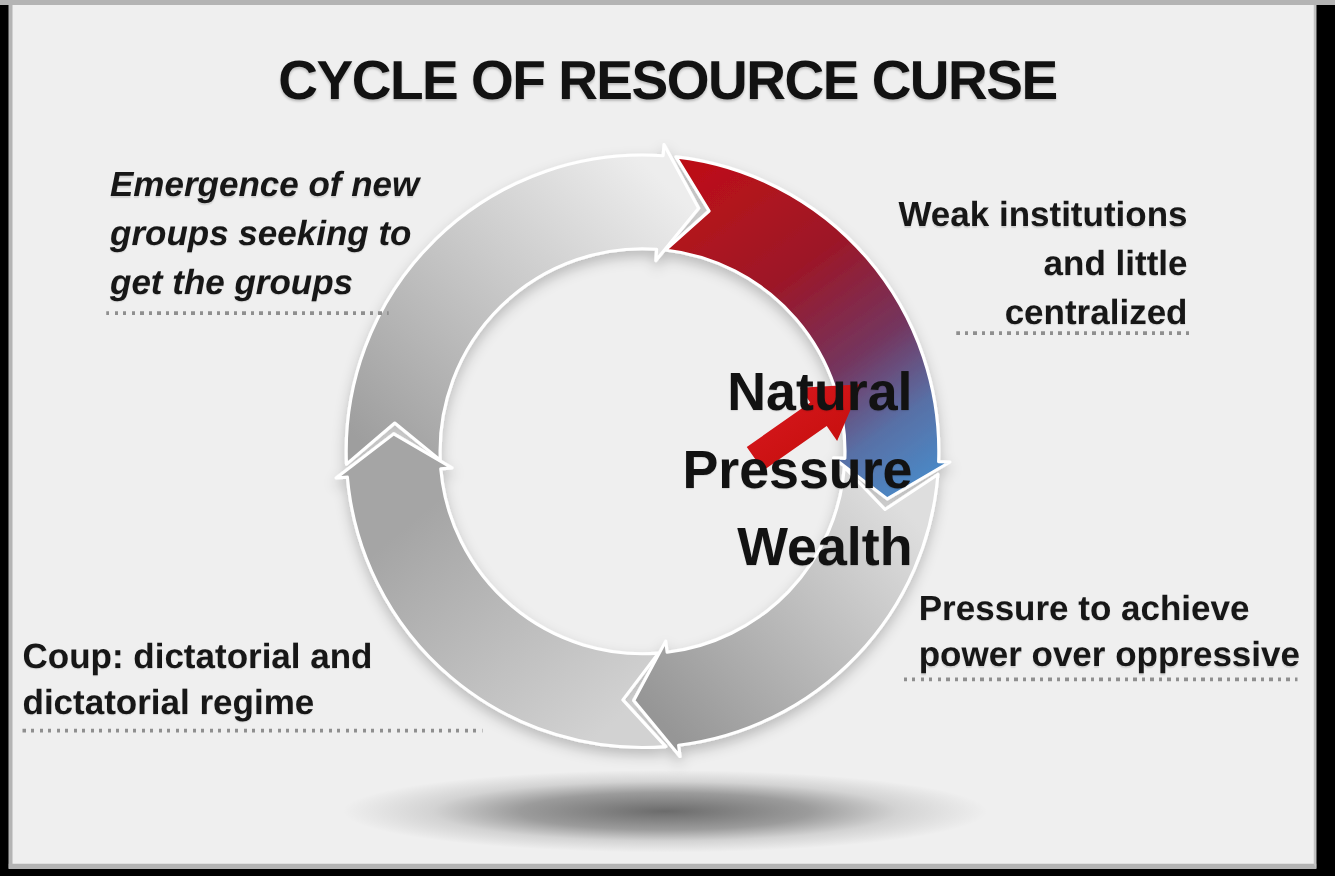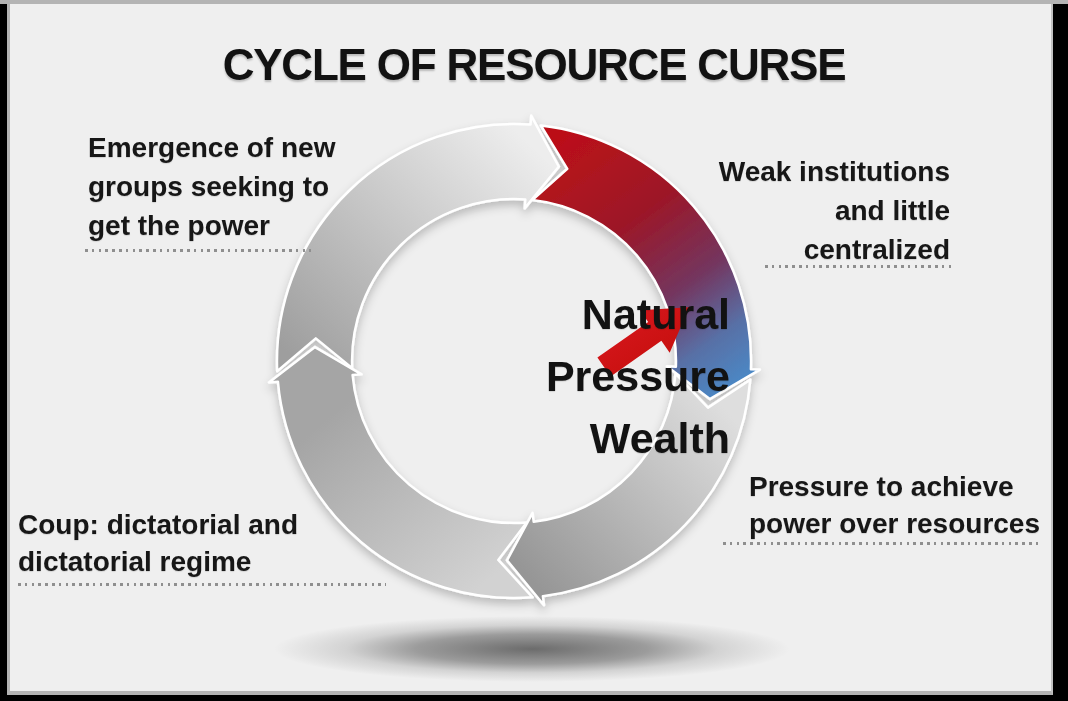--- a/index.html
+++ b/index.html
@@ -31,21 +31,21 @@
     white-space: nowrap;
     margin-top: 12px;
   }
 
   .lbl {
     position: absolute;
     font-size: 28px; font-weight: bold; color: #171717;
     text-shadow: 0 1px 1px rgba(0,0,0,0.12);
   }
   .lbl span { display: block; line-height: 39px; white-space: nowrap; }
-  .lbl.tl { left: 88px;  top: 128px; text-align: left; }
+  .lbl.tl { left: 88px;  top: 128px; text-align: left; font-style: italic; }
   .lbl.tr { right: 118px; top: 152px; text-align: right; }
   .lbl.br { right: 28px;  top: 468px; text-align: left; }
   .lbl.br span { line-height: 37px; }
   .lbl.bl { left: 18px;  top: 506px; text-align: left; }
   .lbl.bl span { line-height: 37px; }
 
   .dots {
     position: absolute; height: 3px;
     background-image: repeating-linear-gradient(to right, #8f8f8f 0 2.6px, transparent 2.6px 6.8px);
   }
@@ -122,34 +122,34 @@
 
   <div class="center-label">
     <span>Natural</span>
     <span>Pressure</span>
     <span>Wealth</span>
   </div>
 
   <div class="lbl tl">
     <span>Emergence of new</span>
     <span>groups seeking to</span>
-    <span>get the power</span>
+    <span>get the groups</span>
   </div>
   <div class="dots d-tl"></div>
 
   <div class="lbl tr">
     <span>Weak institutions</span>
     <span>and little</span>
     <span>centralized</span>
   </div>
   <div class="dots d-tr"></div>
 
   <div class="lbl br">
     <span>Pressure to achieve</span>
-    <span>power over resources</span>
+    <span>power over oppressive</span>
   </div>
   <div class="dots d-br"></div>
 
   <div class="lbl bl">
     <span>Coup: dictatorial and</span>
     <span>dictatorial regime</span>
   </div>
   <div class="dots d-bl"></div>
 
 </div>

